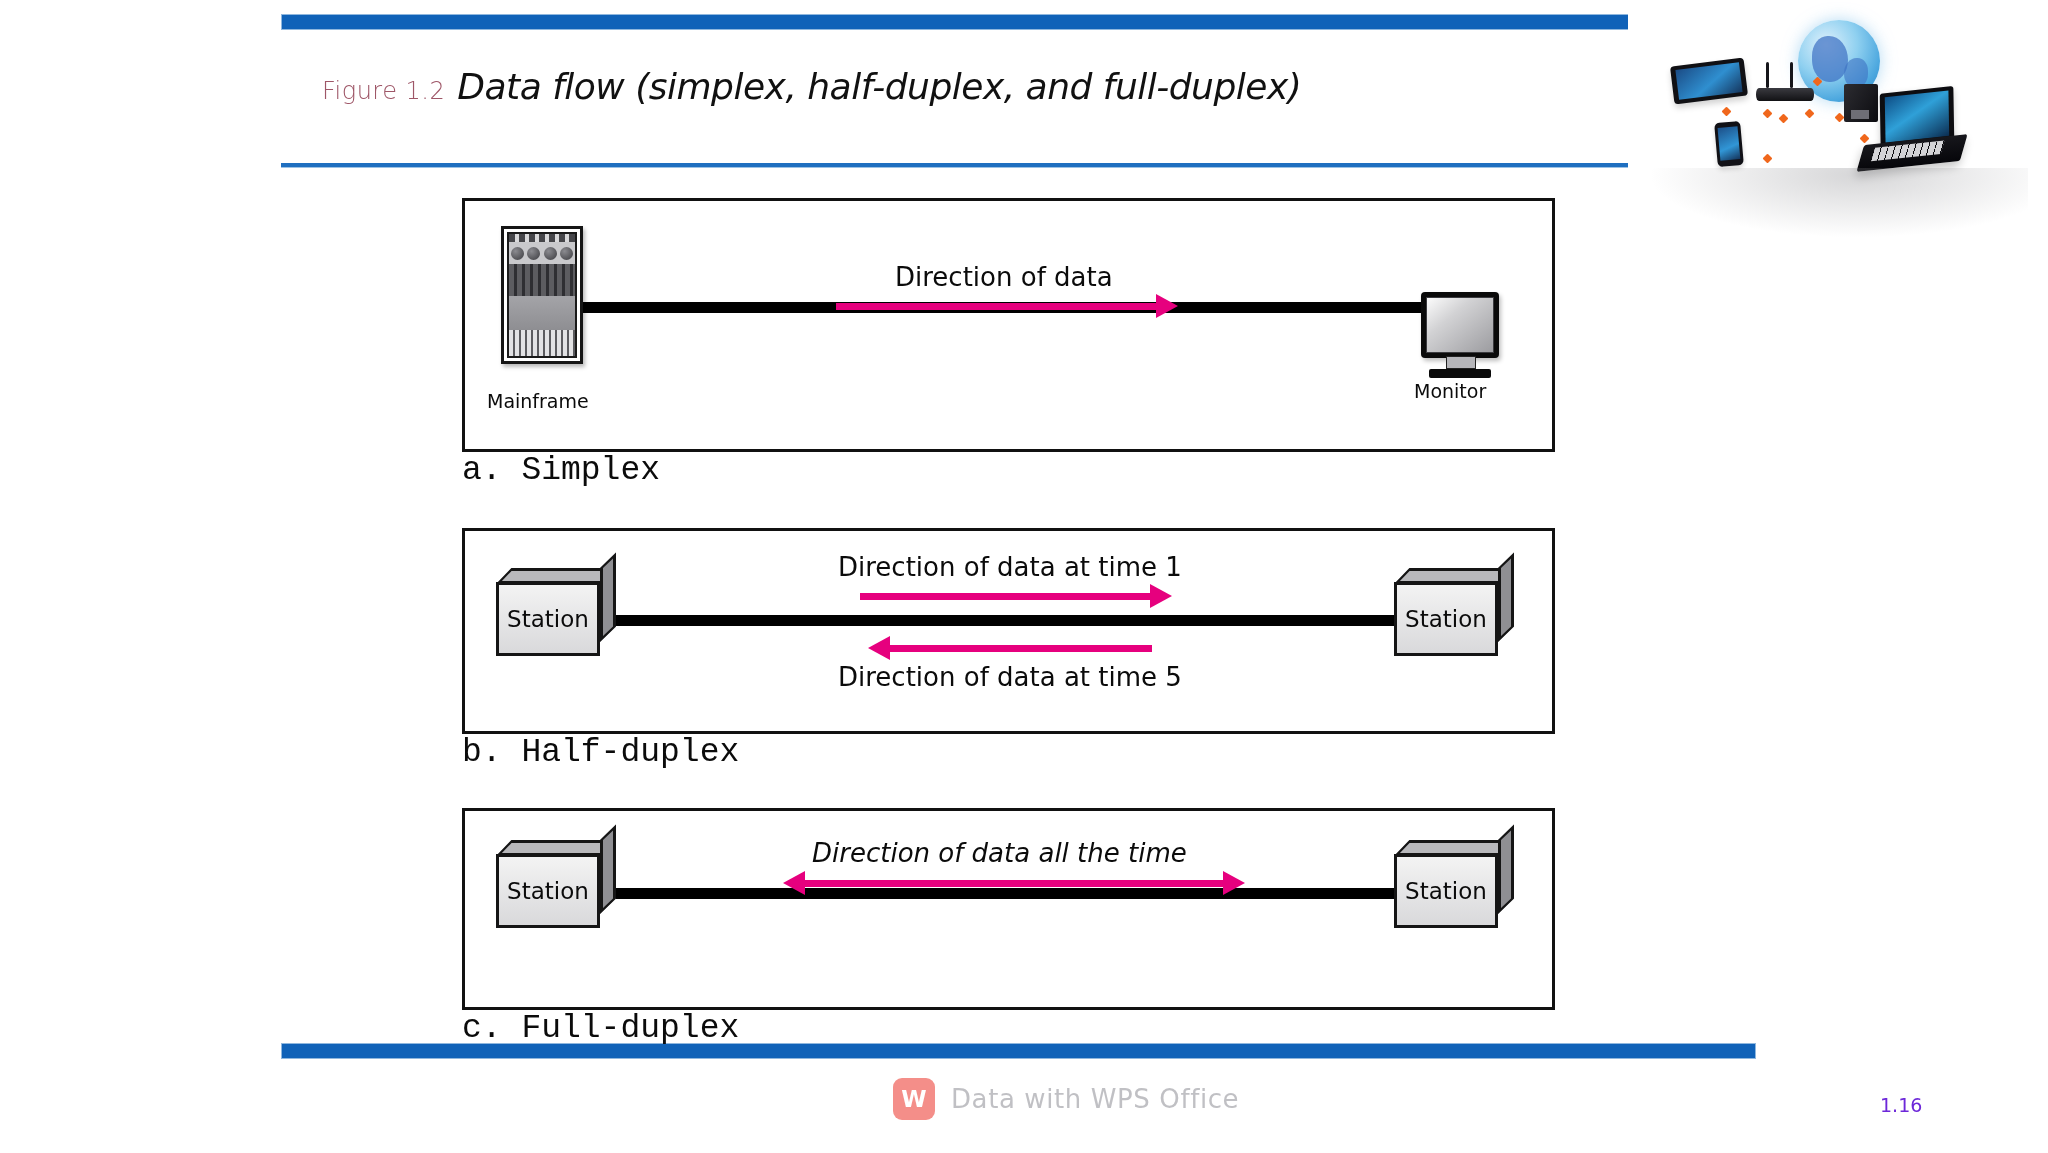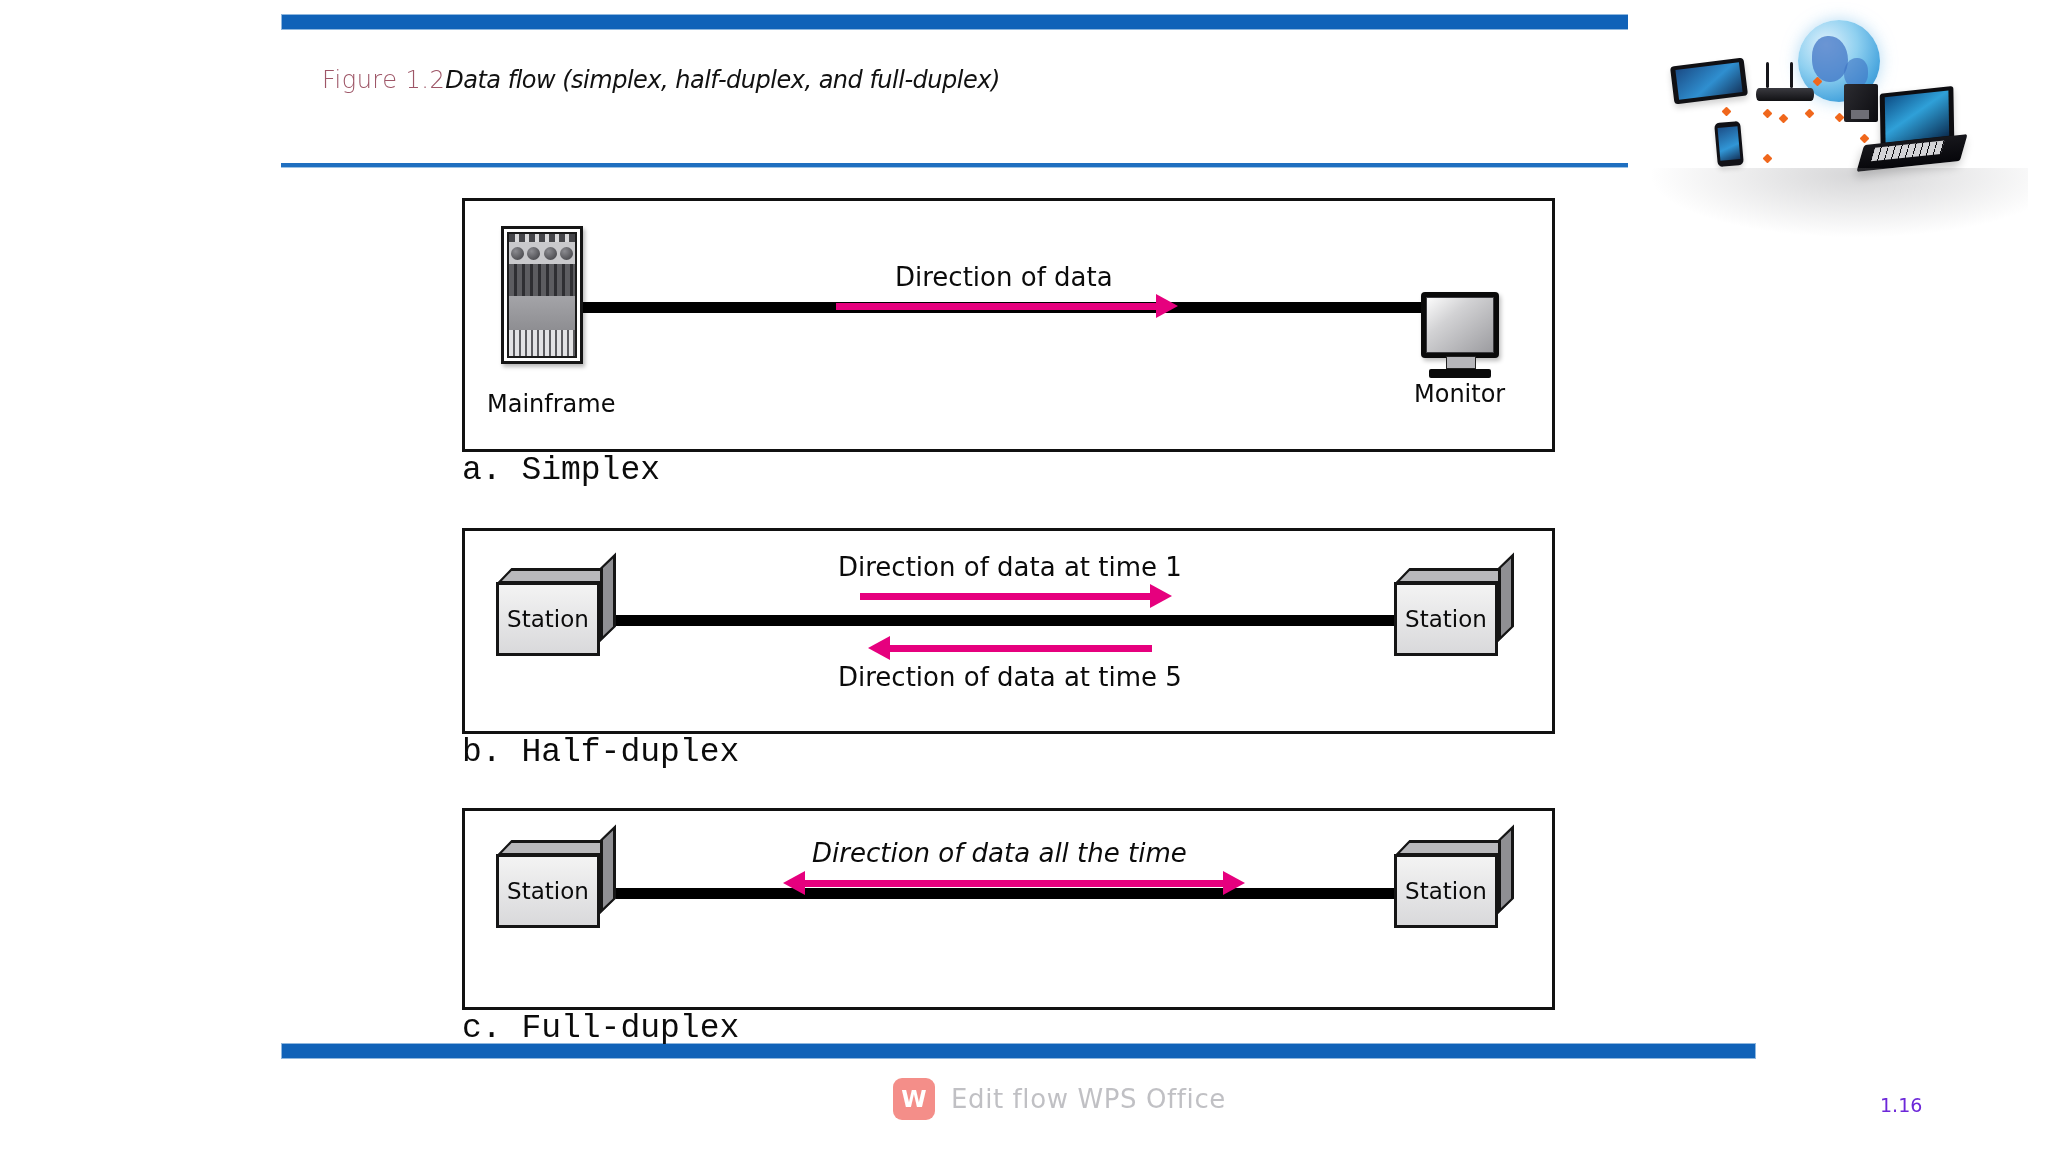--- a/index.html
+++ b/index.html
@@ -39,25 +39,25 @@
     white-space: nowrap;
   }
   .fig-num {
     font-size: 24px;
     color: #9E5667;
     letter-spacing: .5px;
     font-family: "DejaVu Sans", sans-serif;
     font-weight: 300;
   }
   .fig-cap {
-    font-size: 24px;
+    font-size: 36px;
     font-style: italic;
     color: #111111;
     font-family: "DejaVu Sans", sans-serif;
-    margin-left: 0;
+    margin-left: 12px;
     letter-spacing: -0.5px;
   }
 
   
   .hero {
     position: absolute; right: 0; top: 0;
     width: 420px; height: 250px;
     overflow: hidden;
     background: #ffffff;
   }
@@ -224,21 +224,21 @@
   }
   .mf-vents { height: 8px; background: repeating-linear-gradient(90deg,#454549 0 6px,#D8D8DA 6px 10px); }
   .mf-fans  { height: 22px; background: #C9C9CC; display: flex; align-items: center; justify-content: space-around; }
   .mf-fans span { width: 13px; height: 13px; border-radius: 50%; background: radial-gradient(circle at 35% 32%, #8B8B90, #3A3A3E); display: block; }
   .mf-slots { height: 32px; background: repeating-linear-gradient(90deg,#5C5C60 0 5px,#2E2E32 5px 8px); }
   .mf-blank { flex: 1; background: linear-gradient(#A4A4A8,#8E8E92); }
   .mf-grill { height: 26px; background: repeating-linear-gradient(90deg,#E2E2E4 0 4px,#5B5B5F 4px 6px); }
   .device-label {
     position: absolute;
     font-family: "DejaVu Sans", sans-serif;
-    font-size: 24px; color: #0B0B0B; white-space: nowrap;
+    font-size: 19px; color: #0B0B0B; white-space: nowrap;
   }
 
   
   .monitor {
     position: absolute; left: 1421px; top: 292px;
     width: 78px; height: 66px;
     background: #0A0A0A;
     border-radius: 4px;
     padding: 5px; box-sizing: border-box;
     box-shadow: 2px 3px 4px rgba(0,0,0,.25);
@@ -438,16 +438,16 @@
 
 <div class="arrow-line" style="left:805px;top:880px;width:418px;"></div>
 <div class="arrow-head left" style="left:783px;top:871px;"></div>
 <div class="arrow-head right" style="left:1223px;top:871px;"></div>
 <div class="arrow-label" style="left:812px;top:838px;font-style:italic;">Direction of data all the time</div>
 
 <div class="panel-caption" id="cap-full">c. Full-duplex</div>
 
 <div class="wps-watermark">
   <div class="wps-logo">W</div>
-  <div class="wps-text">Edit flow WPS Office</div>
+  <div class="wps-text">Data with WPS Office</div>
 </div>
 
 <div class="page-num">1.16</div>
 
 </body></html>

